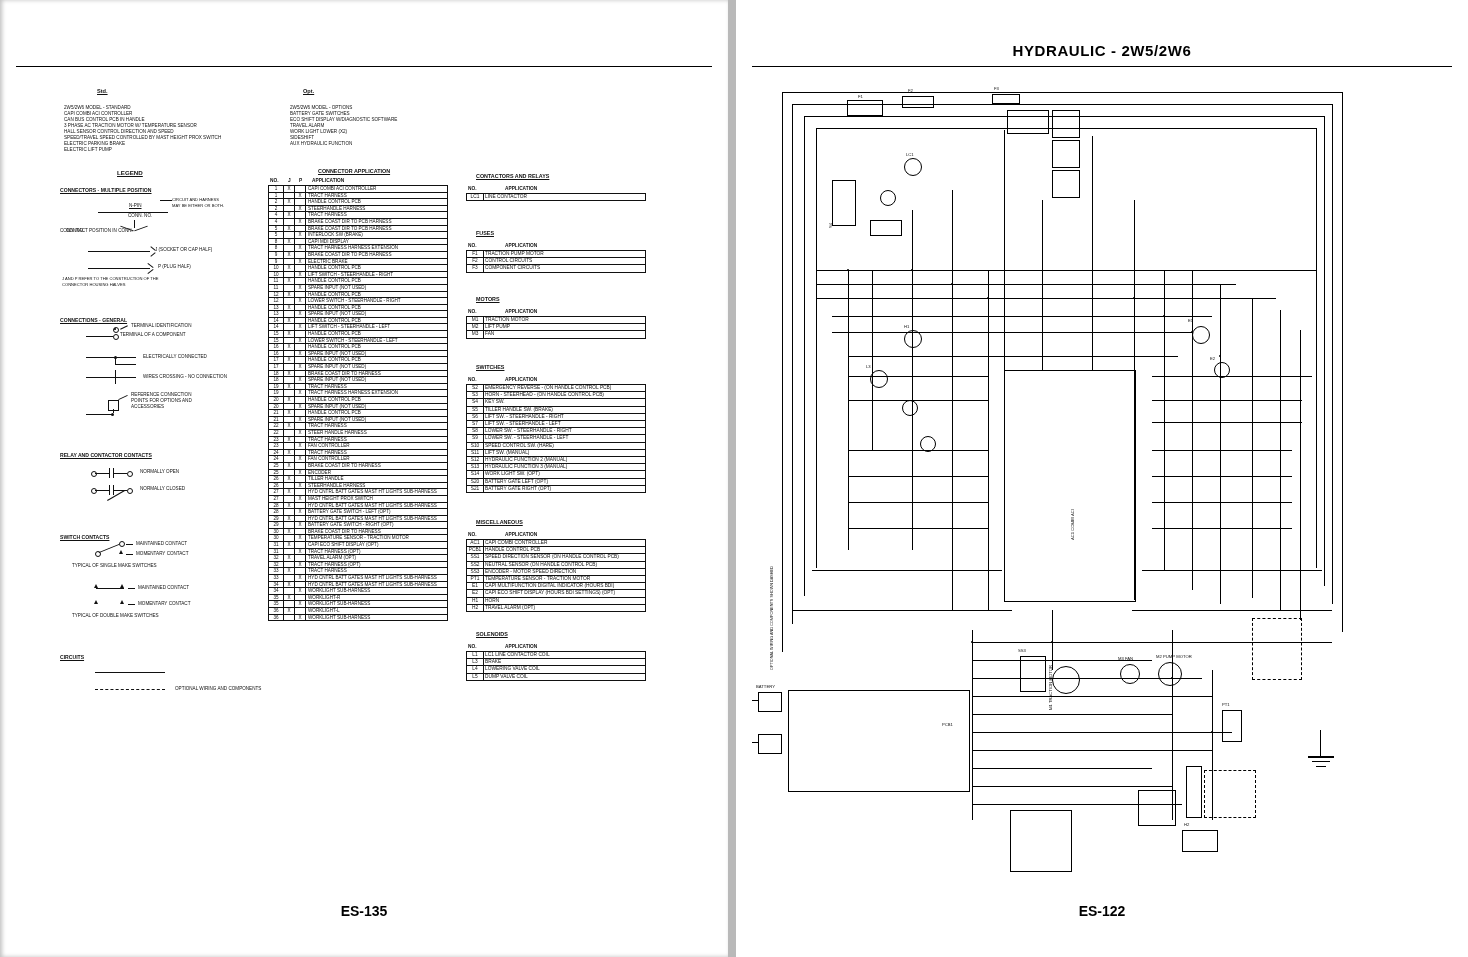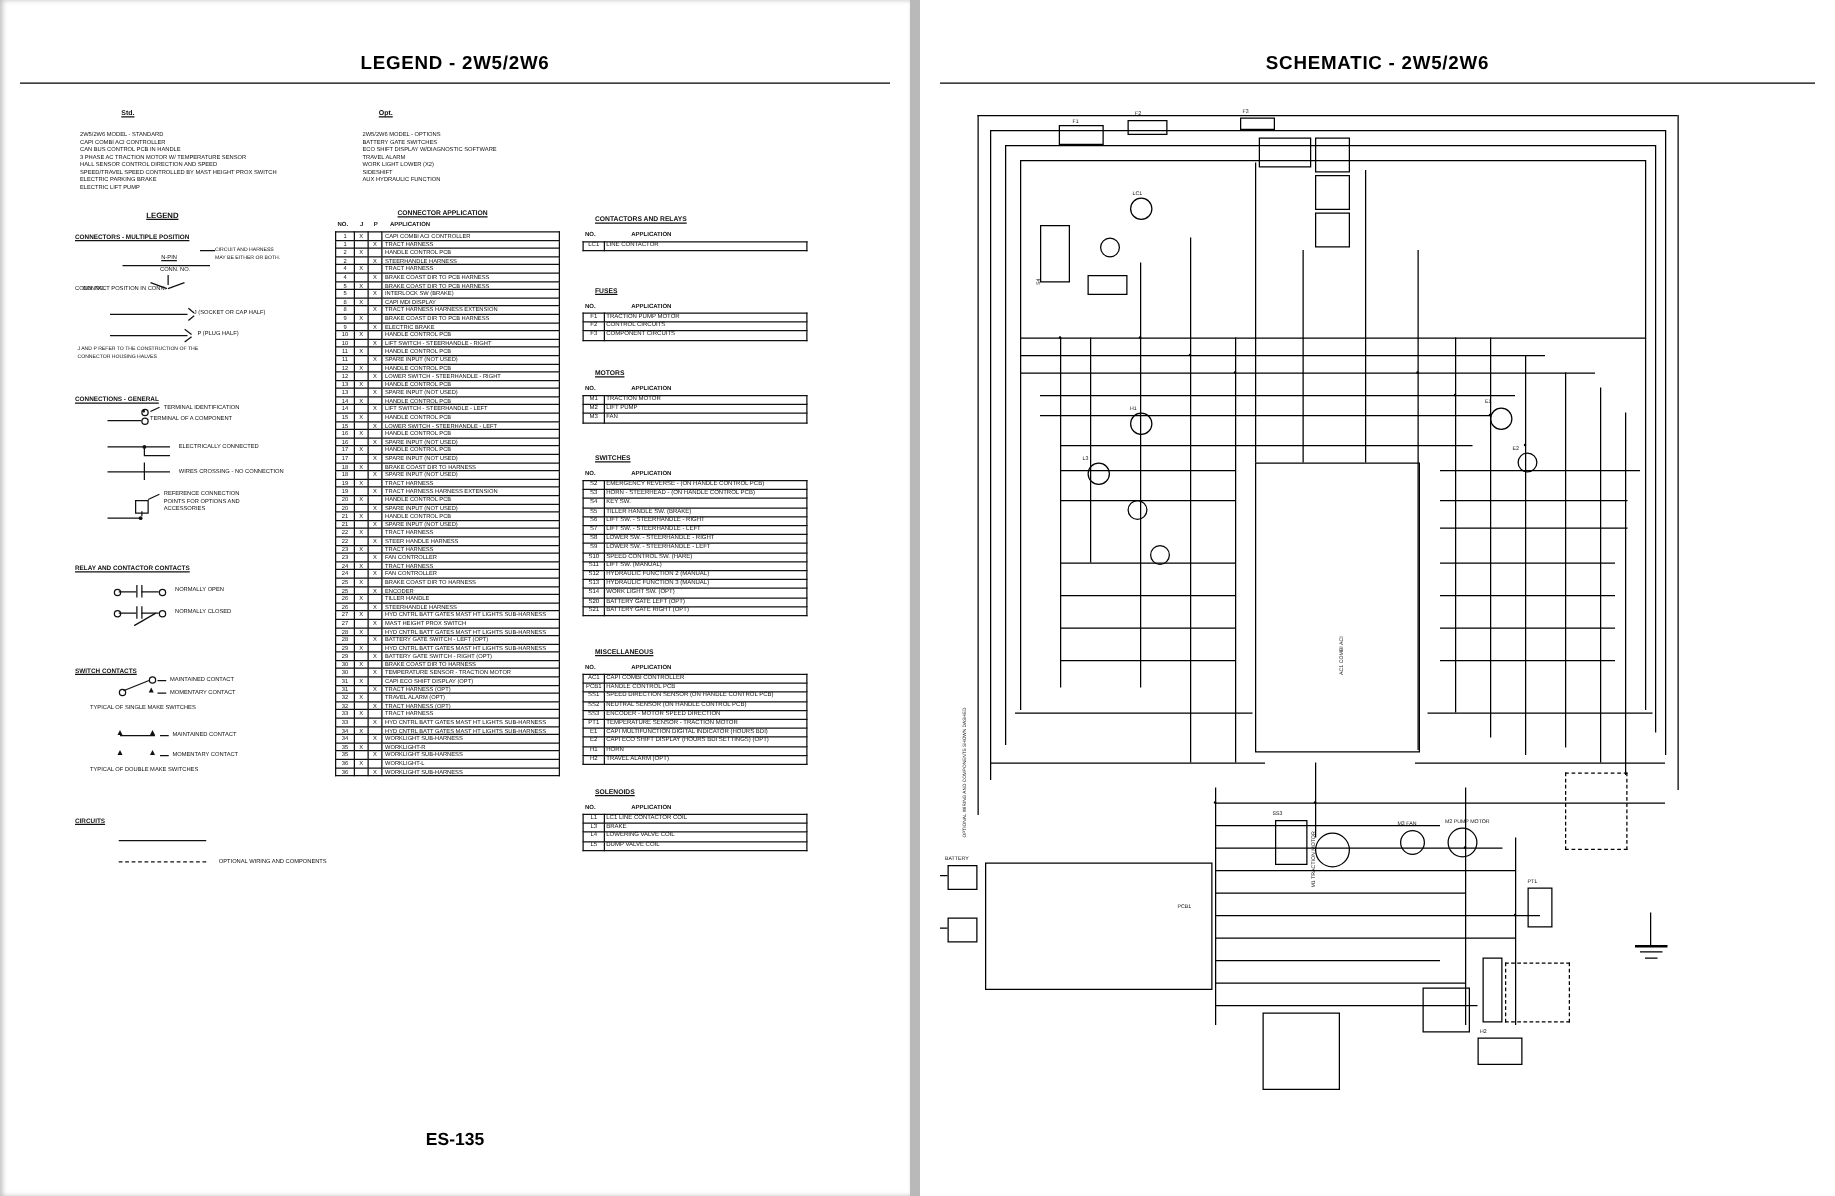--- a/index.html
+++ b/index.html
@@ -58,21 +58,20 @@
   .ht{position:absolute;font-size:4.2px;color:#111;white-space:nowrap;}
   .big{position:absolute;border:1.4px solid #000;}
 </style>
 </head>
 <body>
 
 <div class="spread">
 
   <div class="page page-left">
 
-    <div class="page-title">LEGEND - 2W5/2W6</div>
     <div class="rule" style="left:16px;right:16px;top:66px;width:696px;"></div>
 
     <div class="tx t55 b u" style="left:97px;top:88px;">Std.</div>
     <div>
       <div class="tx t45" style="left:64px;top:105px;">2W5/2W6 MODEL - STANDARD</div>
       <div class="tx t45" style="left:64px;top:111px;">CAPI COMBI ACI CONTROLLER</div>
       <div class="tx t45" style="left:64px;top:117px;">CAN BUS CONTROL PCB IN HANDLE</div>
       <div class="tx t45" style="left:64px;top:123px;">3 PHASE AC TRACTION MOTOR W/ TEMPERATURE SENSOR</div>
       <div class="tx t45" style="left:64px;top:129px;">HALL SENSOR CONTROL DIRECTION AND SPEED</div>
       <div class="tx t45" style="left:64px;top:135px;">SPEED/TRAVEL SPEED CONTROLLED BY MAST HEIGHT PROX SWITCH</div>
@@ -806,21 +805,21 @@
           </tr>
         </tbody>
       </table>
 
     <div class="page-footer">ES-135</div>
   </div>
 
   <div class="gutter"></div>
 
   <div class="page page-right">
-    <div class="page-title">SCHEMATIC - 2W5/2W6</div>
+    <div class="page-title">HYDRAULIC - 2W5/2W6</div>
     <div class="rule" style="left:16px;top:66px;width:700px;"></div>
 
     <div class="schem" id="schem">
 
       <div class="w wh" style="left:30px;top:22px;width:560px;"></div>
       <div class="w wv" style="left:30px;top:22px;height:560px;"></div>
       <div class="w wh" style="left:40px;top:34px;width:540px;"></div>
       <div class="w wv" style="left:40px;top:34px;height:520px;"></div>
       <div class="w wh" style="left:52px;top:46px;width:520px;"></div>
       <div class="w wv" style="left:52px;top:46px;height:480px;"></div>
@@ -1021,14 +1020,15 @@
         <div class="ht" style="left: 456px; top: 426px; font-size: 3.4px;"></div>
         <div class="ht" style="left: 468px; top: 468px; font-size: 3.4px;"></div>
         <div class="ht" style="left: 480px; top: 300px; font-size: 3.4px;"></div>
         <div class="ht" style="left: 492px; top: 342px; font-size: 3.4px;"></div>
         <div class="ht" style="left: 504px; top: 384px; font-size: 3.4px;"></div>
         <div class="ht" style="left: 516px; top: 426px; font-size: 3.4px;"></div>
         <div class="ht" style="left: 528px; top: 468px; font-size: 3.4px;"></div>
         <div class="ht" style="left: 540px; top: 300px; font-size: 3.4px;"></div>
       </div>
 
+    <div class="page-footer">ES-122</div>
   </div>
 </div>
 
 </body></html>

